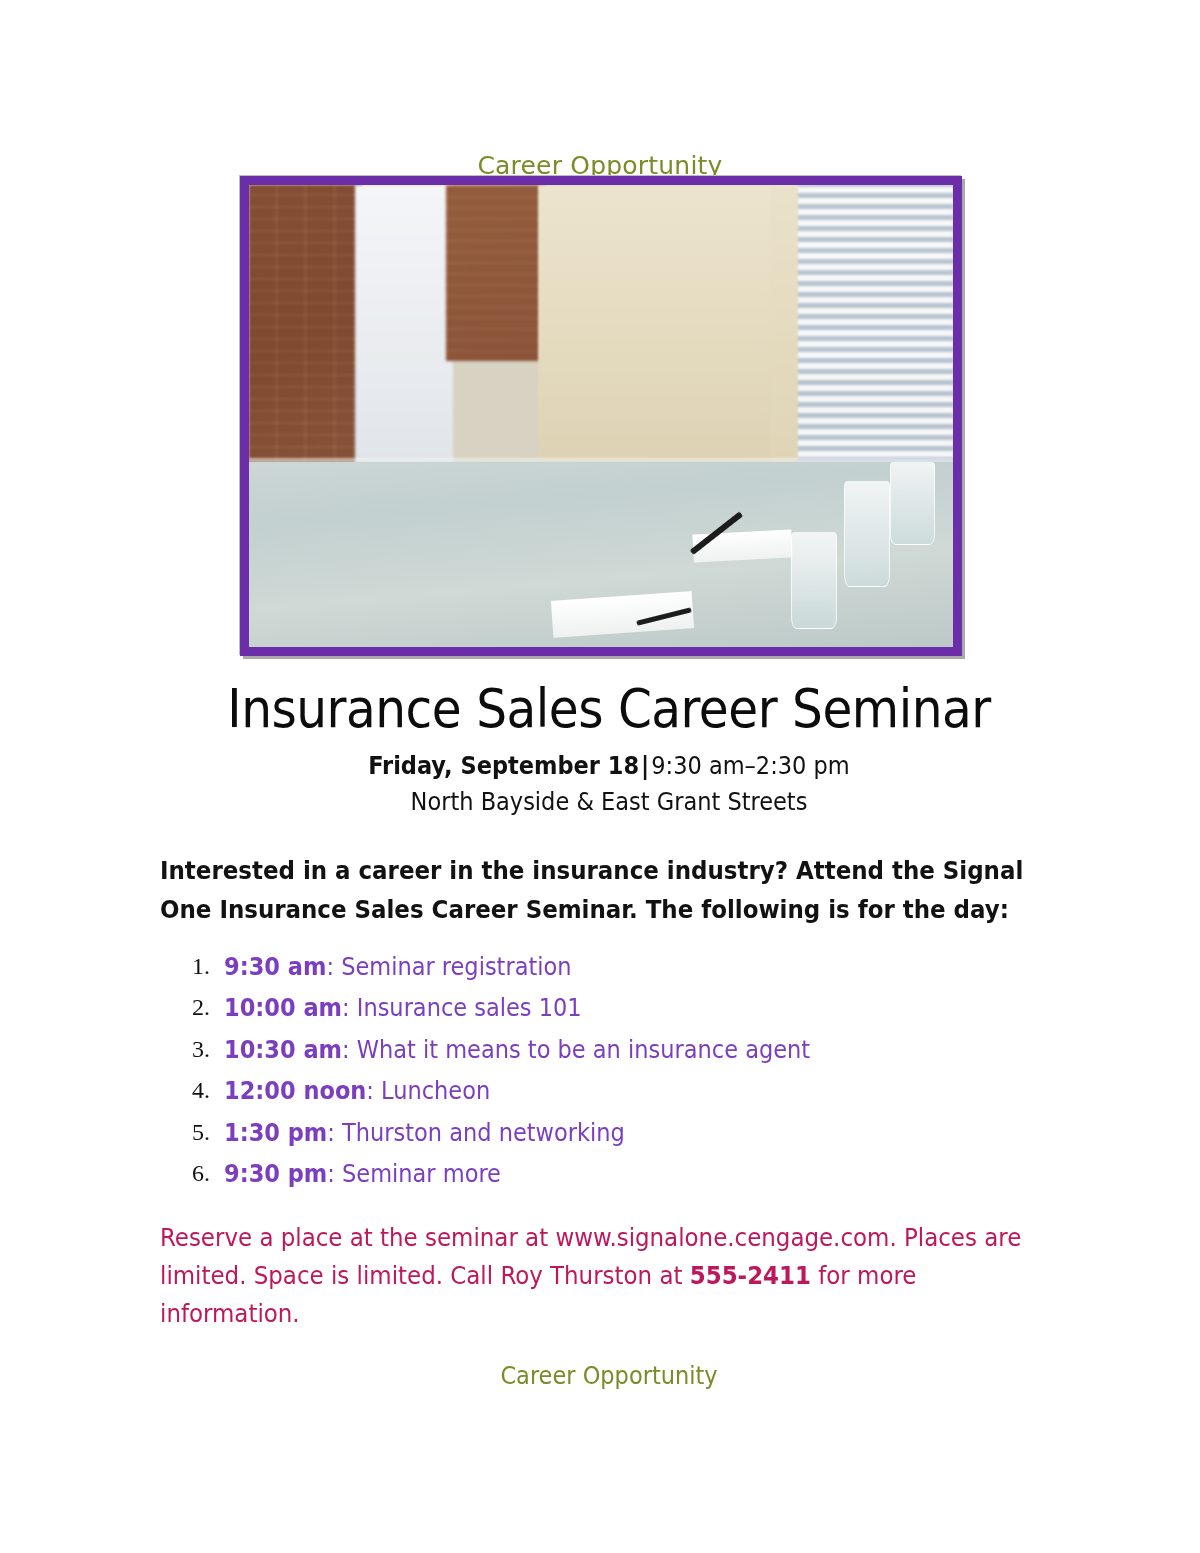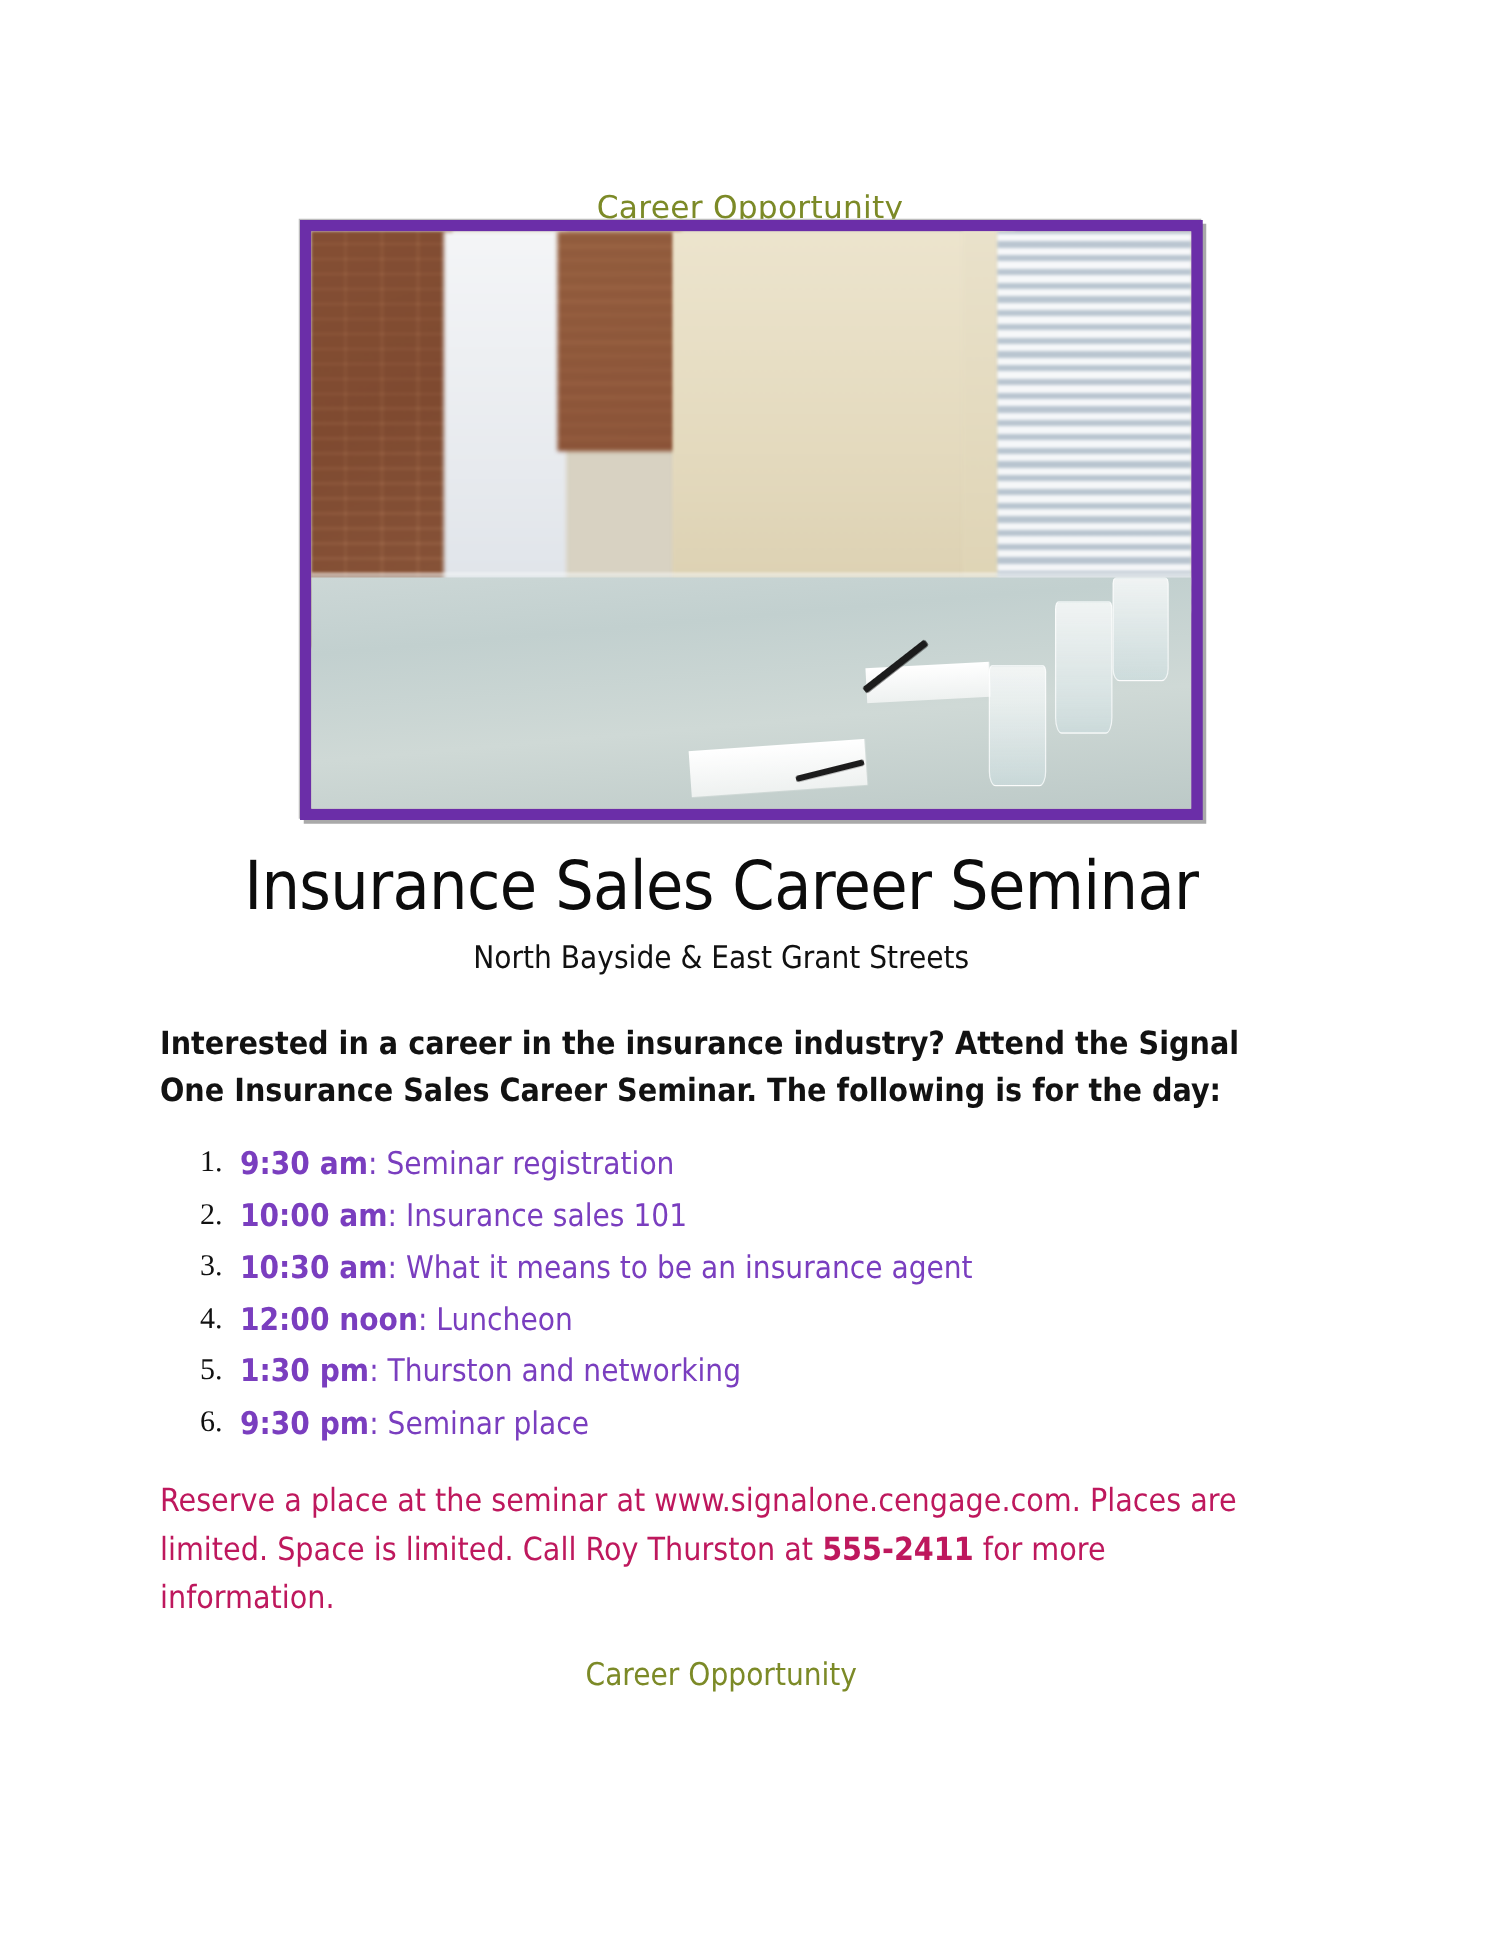--- a/index.html
+++ b/index.html
@@ -265,21 +265,21 @@
   .paper.pa2 { left: 63%; bottom: 19%; width: 14%; height: 6%; transform: rotate(-3deg); }
   .pen {
     position: absolute; background: #1c1c1c; border-radius: 2px; filter: blur(.4px);
   }
   .pen.pn1 { left: 62%; bottom: 24%; width: 9%; height: 1.4%; transform: rotate(-38deg); }
   .pen.pn2 { left: 55%; bottom: 6%;  width: 8%; height: 1.1%; transform: rotate(-14deg); }
 
   
   .content {
     position: absolute;
-    left: 128px;
+    left: 160px;
     top: 680px;
     width: 898px;
     z-index: 2;
   }
   .flyer-title {
     font-family: "DejaVu Sans Condensed", "Liberation Sans Narrow", "Liberation Sans", sans-serif;
     font-size: 54px;
     font-weight: 400;
     text-align: center;
     color: #0c0c0c;
@@ -418,30 +418,33 @@
       <div class="glass g3"></div>
       <div class="glass g2"></div>
       <div class="glass g1"></div>
     </div>
   </div>
 
   <div class="content">
 
     <h1 class="flyer-title">Insurance Sales Career Seminar</h1>
 
+    <p class="subhead">
+      <span class="bold">Friday, September 18</span><span class="sep">|</span><span>9:30 am–2:30 pm</span>
+    </p>
     <p class="subhead">North Bayside &amp; East Grant Streets</p>
 
     <p class="intro">Interested in a career in the insurance industry? Attend the Signal One Insurance Sales Career Seminar. The following is for the day:</p>
 
     <ol class="agenda">
       <li><span class="time">9:30 am</span><span>:</span><span> Seminar registration</span></li>
       <li><span class="time">10:00 am</span><span>:</span><span> Insurance sales 101</span></li>
       <li><span class="time">10:30 am</span><span>:</span><span> What it means to be an insurance agent</span></li>
       <li><span class="time">12:00 noon</span><span>:</span><span> Luncheon</span></li>
       <li><span class="time">1:30 pm</span><span>:</span><span> Thurston and networking</span></li>
-      <li><span class="time">9:30 pm</span><span>:</span><span> Seminar place</span></li>
+      <li><span class="time">9:30 pm</span><span>:</span><span> Seminar more</span></li>
     </ol>
 
     <p class="closing"><span>Reserve a place at the seminar at www.signalone.cengage.com. Places are limited. Space is limited. Call Roy Thurston at </span><span class="phone">555-2411</span><span> for more information.</span></p>
 
     <p class="footer-tagline">Career Opportunity</p>
   </div>
 </div>
 
 </body></html>

